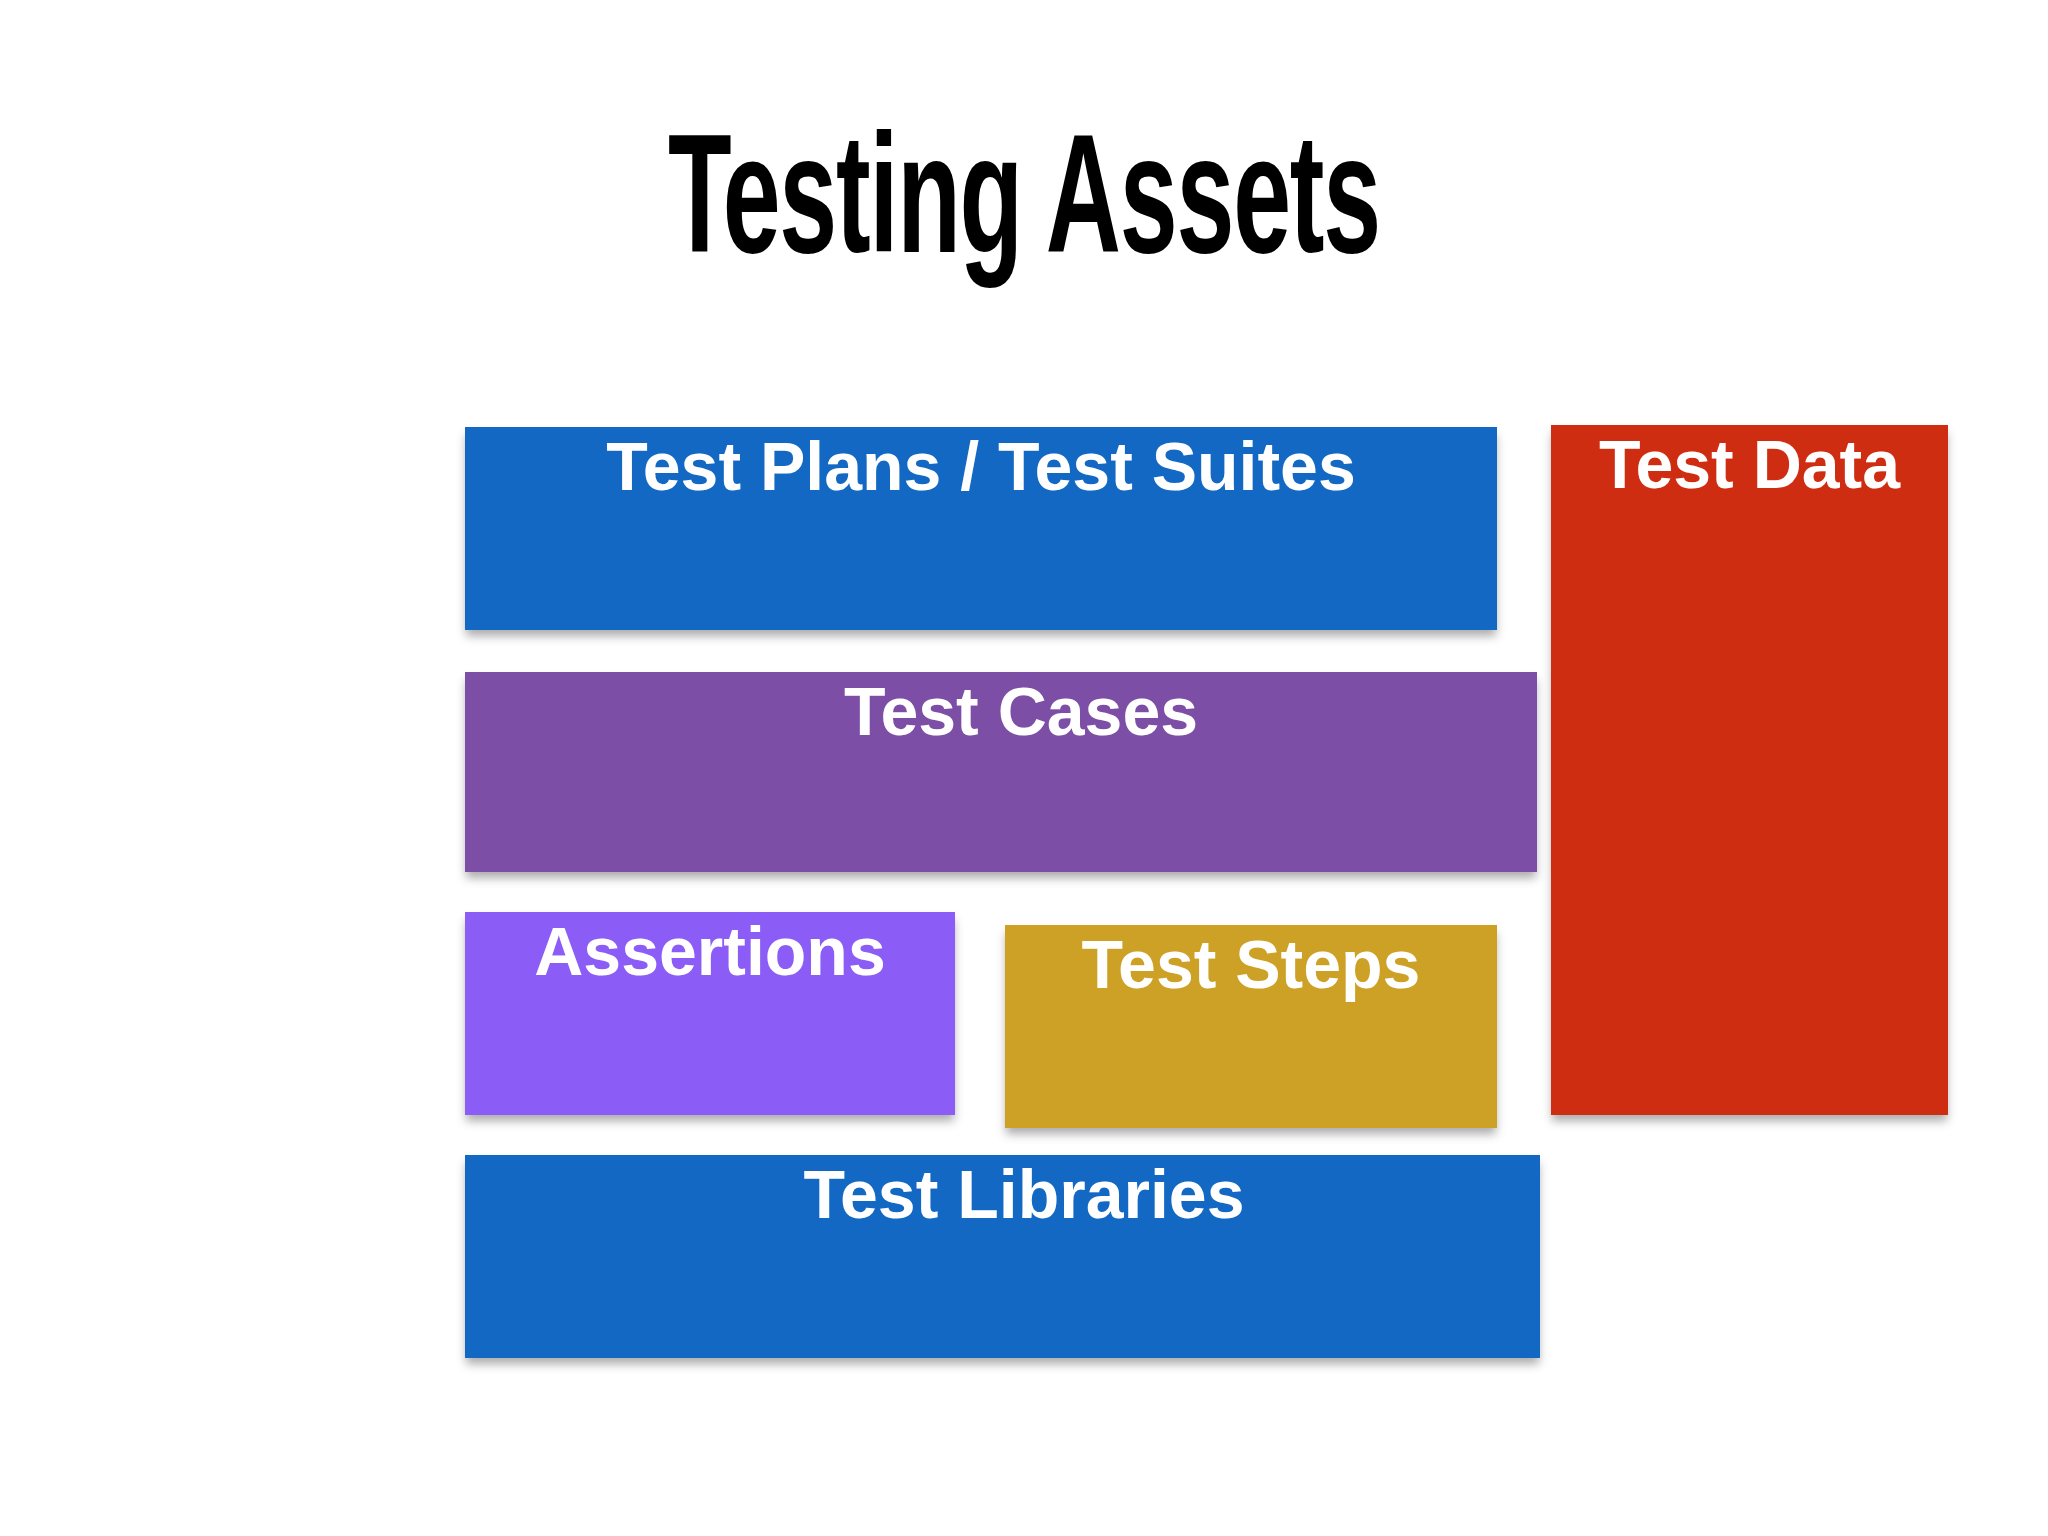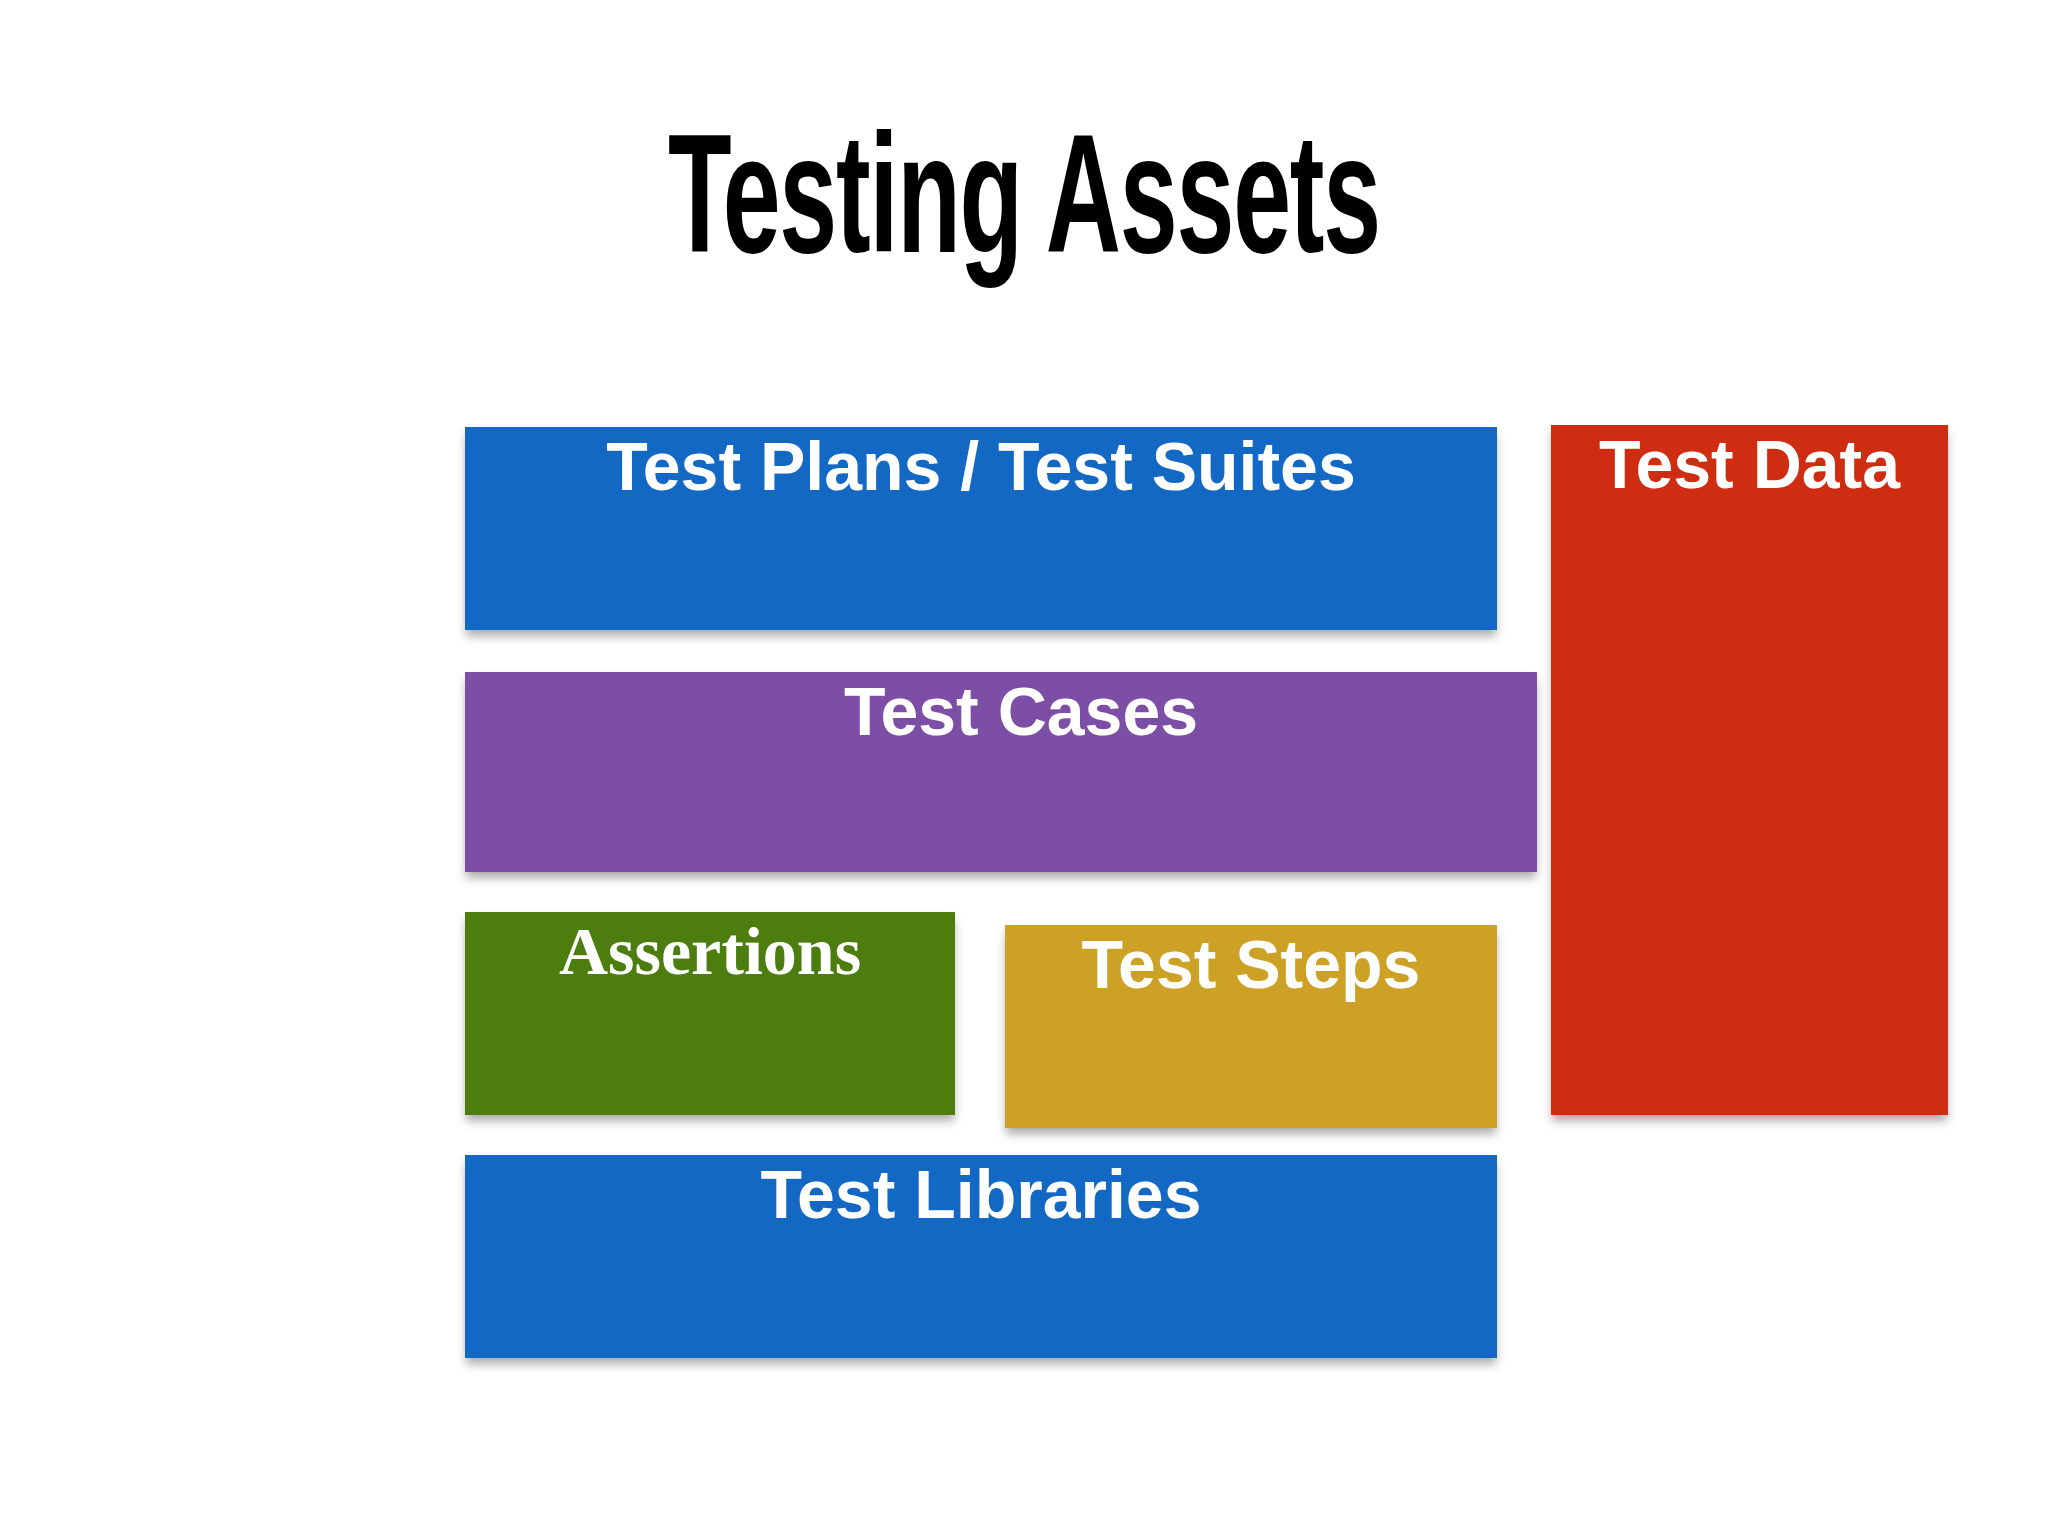--- a/index.html
+++ b/index.html
@@ -55,29 +55,29 @@
   <div class="slide-title">Testing Assets</div>
 
   <div class="block block-test-plans" style="background-color: rgb(18, 104, 195);">
     <span>Test Plans / Test Suites</span>
   </div>
 
   <div class="block block-test-cases" style="background-color: rgb(124, 78, 165); padding-left: 40px;">
     <span>Test Cases</span>
   </div>
 
-  <div class="block block-assertions" style="background-color: #4d7c0f; font-family: Liberation Serif, serif;">
+  <div class="block block-assertions" style="background-color: #8b5cf6;">
     <span>Assertions</span>
   </div>
 
   <div class="block block-test-steps" style="background-color: rgb(205, 161, 38); margin-top: 13px;">
     <span>Test Steps</span>
   </div>
 
   <div class="block block-test-data" style="background-color: rgb(207, 45, 17);">
     <span>Test Data</span>
   </div>
 
-  <div class="block block-test-libraries" style="background-color: rgb(18, 104, 195);">
+  <div class="block block-test-libraries" style="background-color: rgb(18, 104, 195); padding-left: 43px;">
     <span>Test Libraries</span>
   </div>
 
 </div>
 
 </body></html>

